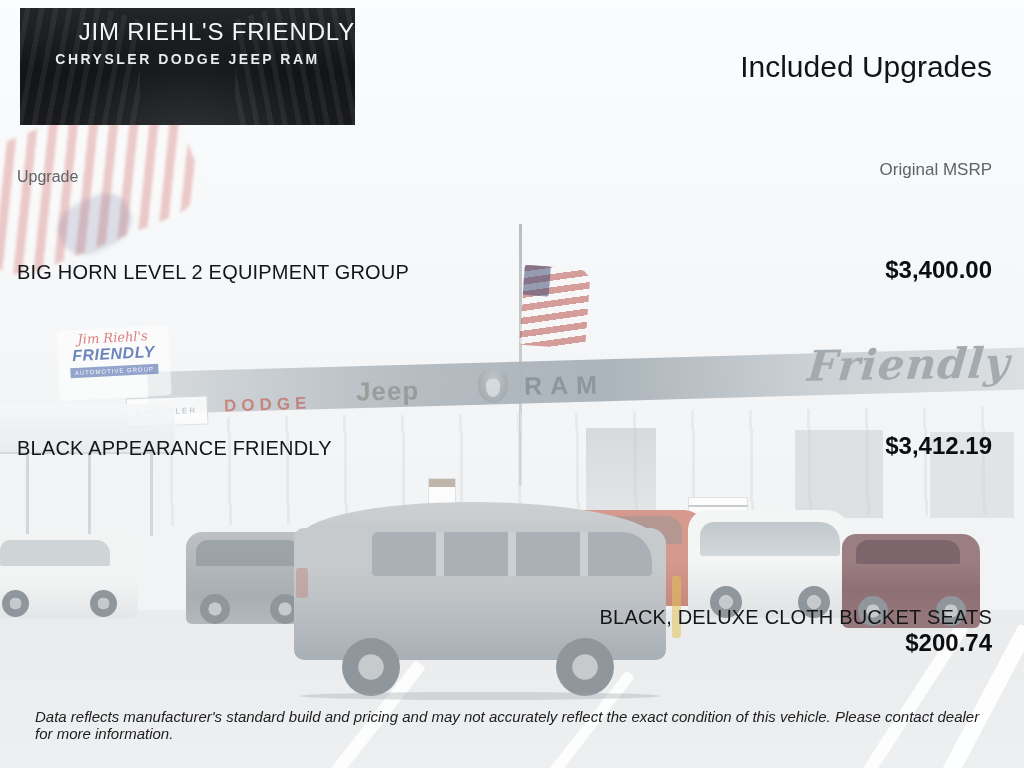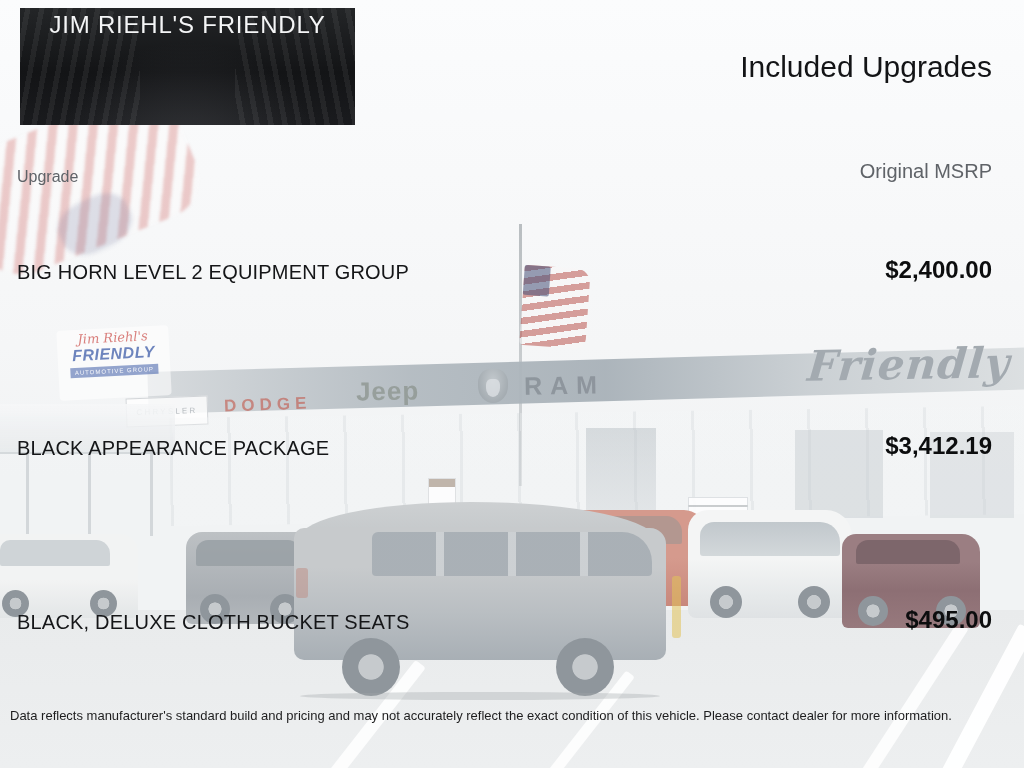--- a/index.html
+++ b/index.html
@@ -106,31 +106,31 @@
   
   .logo-banner{position:absolute;left:20px;top:8px;width:335px;height:117px;z-index:10;overflow:hidden;
     text-align:center;color:#eef0f1;
     background:radial-gradient(ellipse at 50% 130%,rgba(72,74,78,.55),transparent 55%),
                linear-gradient(180deg,#232527,#131416 55%,#1a1b1e);}
   .slat-l{position:absolute;left:-30px;top:-12px;width:150px;height:150px;transform:skewY(18deg);
     background:repeating-linear-gradient(100deg,rgba(255,255,255,.06) 0 5px,transparent 5px 13px);}
   .slat-r{position:absolute;right:-30px;top:-12px;width:150px;height:150px;transform:skewY(-18deg);
     background:repeating-linear-gradient(80deg,rgba(255,255,255,.06) 0 5px,transparent 5px 13px);}
   .lg1{position:relative;margin-top:27px;font-size:11px;letter-spacing:2px;color:#dcdee0;}
-  .lg2{position:relative;margin-top:3px;font-size:24px;letter-spacing:.8px;color:#f4f5f6;}
+  .lg2{position:relative;margin-top:10px;font-size:24px;letter-spacing:.8px;color:#f4f5f6;text-align:right;}
   .lg3{position:relative;margin-top:5px;font-size:14px;letter-spacing:2.5px;font-weight:bold;color:#e8eaeb;}
   .page-title{position:absolute;top:50px;right:32px;font-size:30px;color:#131416;z-index:10;}
   .col-upgrade{position:absolute;left:17px;top:168px;font-size:16px;color:#5f6368;z-index:10;}
-  .col-msrp{position:absolute;right:32px;top:160px;font-size:20px;color:#5f6368;z-index:10;}
+  .col-msrp{position:absolute;right:32px;top:160px;font-size:17px;color:#5f6368;z-index:10;}
   .row{position:absolute;left:17px;right:32px;display:flex;justify-content:space-between;
     align-items:flex-end;z-index:10;}
   .row .u{font-size:20px;color:#151618;letter-spacing:.2px;}
   .row .p{font-size:24px;font-weight:bold;color:#0c0d0e;}
-  .r1{top:256px;} .r2{top:432px;} .r3{top:606px;}
-  .footer-note{position:absolute;left:10px;top:708px;width:960px;font-size:13px;
+  .r1{top:256px;} .r2{top:432px;} .r3{top:606px;flex-direction:column;}
+  .footer-note{position:absolute;left:35px;top:708px;width:960px;font-size:15px;font-style:italic;
     color:#1d1d1e;z-index:10;}
 </style>
 </head>
 <body>
 
 <div class="scene">
   <div class="sky"></div>
   <div class="ground"></div>
   <div class="pstripe ps1"></div>
   <div class="pstripe ps2"></div>
@@ -189,33 +189,34 @@
     <div class="wheel" style="left:48px;top:136px;width:58px;height:58px;"></div>
     <div class="wheel" style="left:262px;top:136px;width:58px;height:58px;"></div>
     <div class="cj-shadow"></div>
   </div>
 </div>
 
 <div class="logo-banner">
   <div class="slat-l"></div>
   <div class="slat-r"></div>
   <div class="lg2">JIM RIEHL'S FRIENDLY</div>
+  <div class="lg3">CHRYSLER  DODGE  JEEP  RAM</div>
 </div>
 
 <div class="page-title">Included Upgrades</div>
 
 <div class="col-upgrade">Upgrade</div>
 <div class="col-msrp">Original MSRP</div>
 
 <div class="row r1">
   <span class="u">BIG HORN LEVEL 2 EQUIPMENT GROUP</span>
-  <span class="p">$2,400.00</span>
+  <span class="p">$3,400.00</span>
 </div>
 <div class="row r2">
-  <span class="u">BLACK APPEARANCE PACKAGE</span>
+  <span class="u">BLACK APPEARANCE FRIENDLY</span>
   <span class="p">$3,412.19</span>
 </div>
 <div class="row r3">
   <span class="u">BLACK, DELUXE CLOTH BUCKET SEATS</span>
-  <span class="p">$495.00</span>
+  <span class="p">$200.74</span>
 </div>
 
 <div class="footer-note">Data reflects manufacturer's standard build and pricing and may not accurately reflect the exact condition of this vehicle. Please contact dealer for more information.</div>
 
 </body></html>

